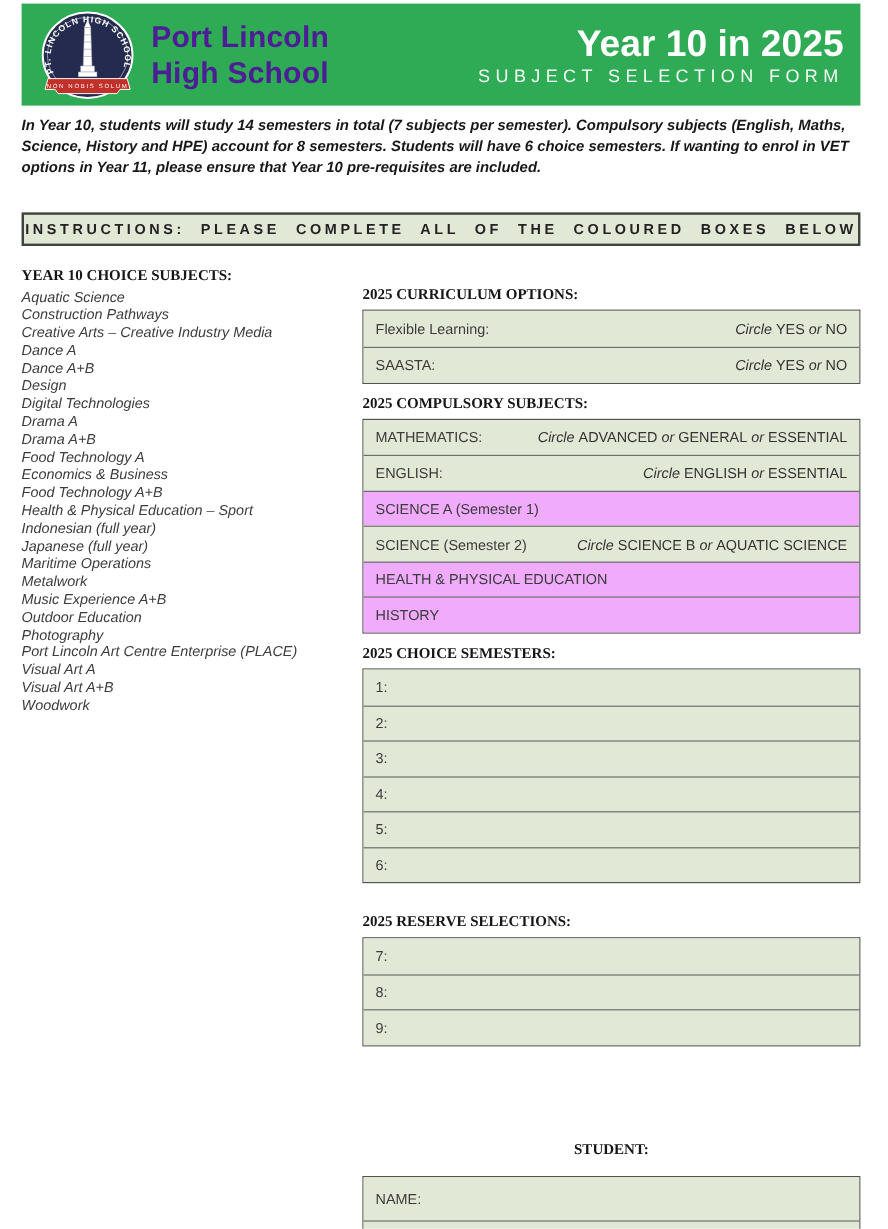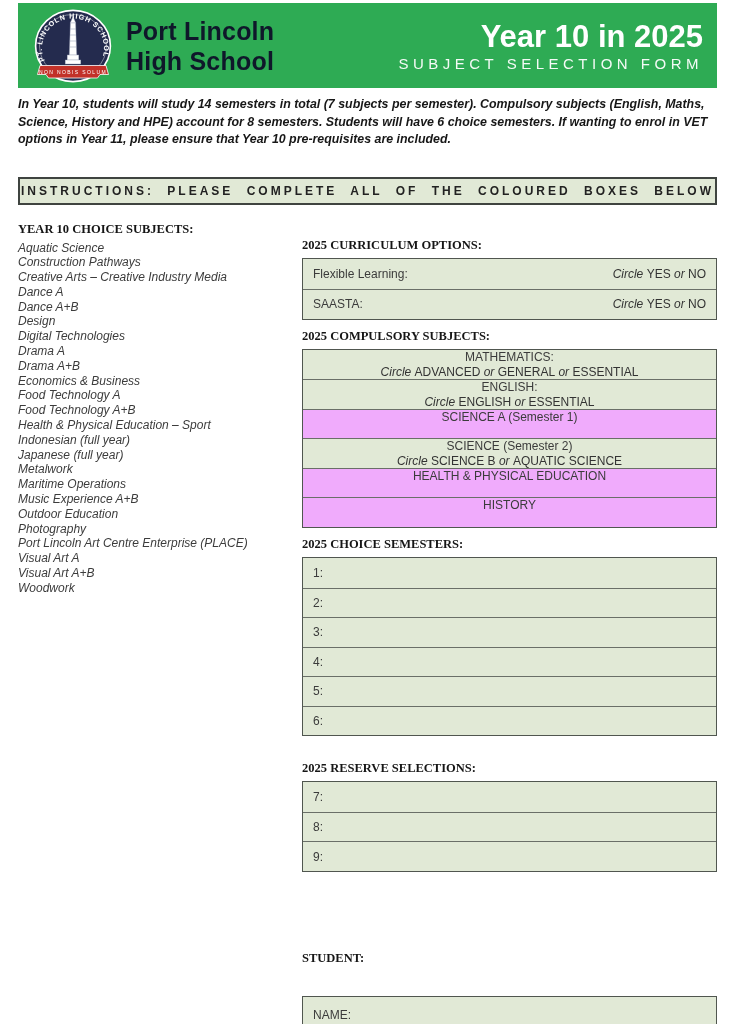--- a/index.html
+++ b/index.html
@@ -23,21 +23,21 @@
 
   
   .band{
     background:var(--green);
     height:85px;
     display:flex;align-items:center;
   }
   .logo{margin-left:16px;flex:0 0 auto;display:block;}
   .school-name{
     margin-left:14px;
-    color:#0f172a;font-weight:700;font-size:25px;line-height:30px;
+    color:#4c1d95;font-weight:700;font-size:25px;line-height:30px;
     letter-spacing:0.2px;
   }
   .head-right{margin-left:auto;text-align:right;padding-right:14px;color:#fff;}
   .form-title{font-size:31px;font-weight:700;line-height:34px;}
   .form-subtitle{font-size:15px;font-weight:400;letter-spacing:4.5px;opacity:0.95;margin-top:1px;}
 
   
   .intro{
     margin-top:8px;
     font-size:12.4px;line-height:17.5px;
@@ -73,28 +73,28 @@
     display:flex;align-items:center;
     height:30px;background:#f0abfc;
     padding:0 10px;
     font-size:12px;color:var(--rowtext);
   }
   .form-row + .form-row{border-top:1px solid var(--row-divider);}
   .form-row.coloured{background:var(--sage);}
   .row-label{flex:1 1 auto;}
   .row-right{flex:0 0 auto;text-align:right;white-space:nowrap;color:#333;}
   .row-right .it{font-style:italic;}
-  .sec-compulsory .form-row{height:29.6px;flex-direction:column;}
+  .sec-compulsory .form-row{height:29.6px;}
   .sec-choice .form-row{height:29.5px;}
   .sec-reserve .form-row{height:29.6px;}
   .sec-compulsory{margin-top:8px;}
   .sec-choice{margin-top:8px;}
   .sec-reserve{margin-top:24px;}
   .sec-student{margin-top:78px;}
-  .sec-student .section-heading{margin-bottom:30px;}
+  .sec-student .section-heading{margin-bottom:14px;text-align:center;}
   .form-row.name-row{height:36px;}
   .form-row.signature-row{height:42px;align-items:flex-start;padding-top:10px;}
 </style>
 </head>
 <body>
 
 <div class="page">
 
   <header class="band">
     <svg class="logo" width="78" height="74" viewBox="0 0 78 74" aria-hidden="true">
@@ -136,28 +136,28 @@
       <div id="subject-list">
           <div>Aquatic Science</div>
           <div>Construction Pathways</div>
           <div>Creative Arts – Creative Industry Media</div>
           <div>Dance A</div>
           <div>Dance A+B</div>
           <div>Design</div>
           <div>Digital Technologies</div>
           <div>Drama A</div>
           <div>Drama A+B</div>
+          <div>Food Technology A</div>
           <div>Economics &amp; Business</div>
-          <div>Food Technology A</div>
           <div>Food Technology A+B</div>
           <div>Health &amp; Physical Education – Sport</div>
           <div>Indonesian (full year)</div>
           <div>Japanese (full year)</div>
+          <div>Maritime Operations</div>
           <div>Metalwork</div>
-          <div>Maritime Operations</div>
           <div>Music Experience A+B</div>
           <div>Outdoor Education</div>
           <div>Photography</div>
           <div>Port Lincoln Art Centre Enterprise (PLACE)</div>
           <div>Visual Art A</div>
           <div>Visual Art A+B</div>
           <div>Woodwork</div>
         </div>
     </aside>
     <main class="right-col" id="form-sections">

